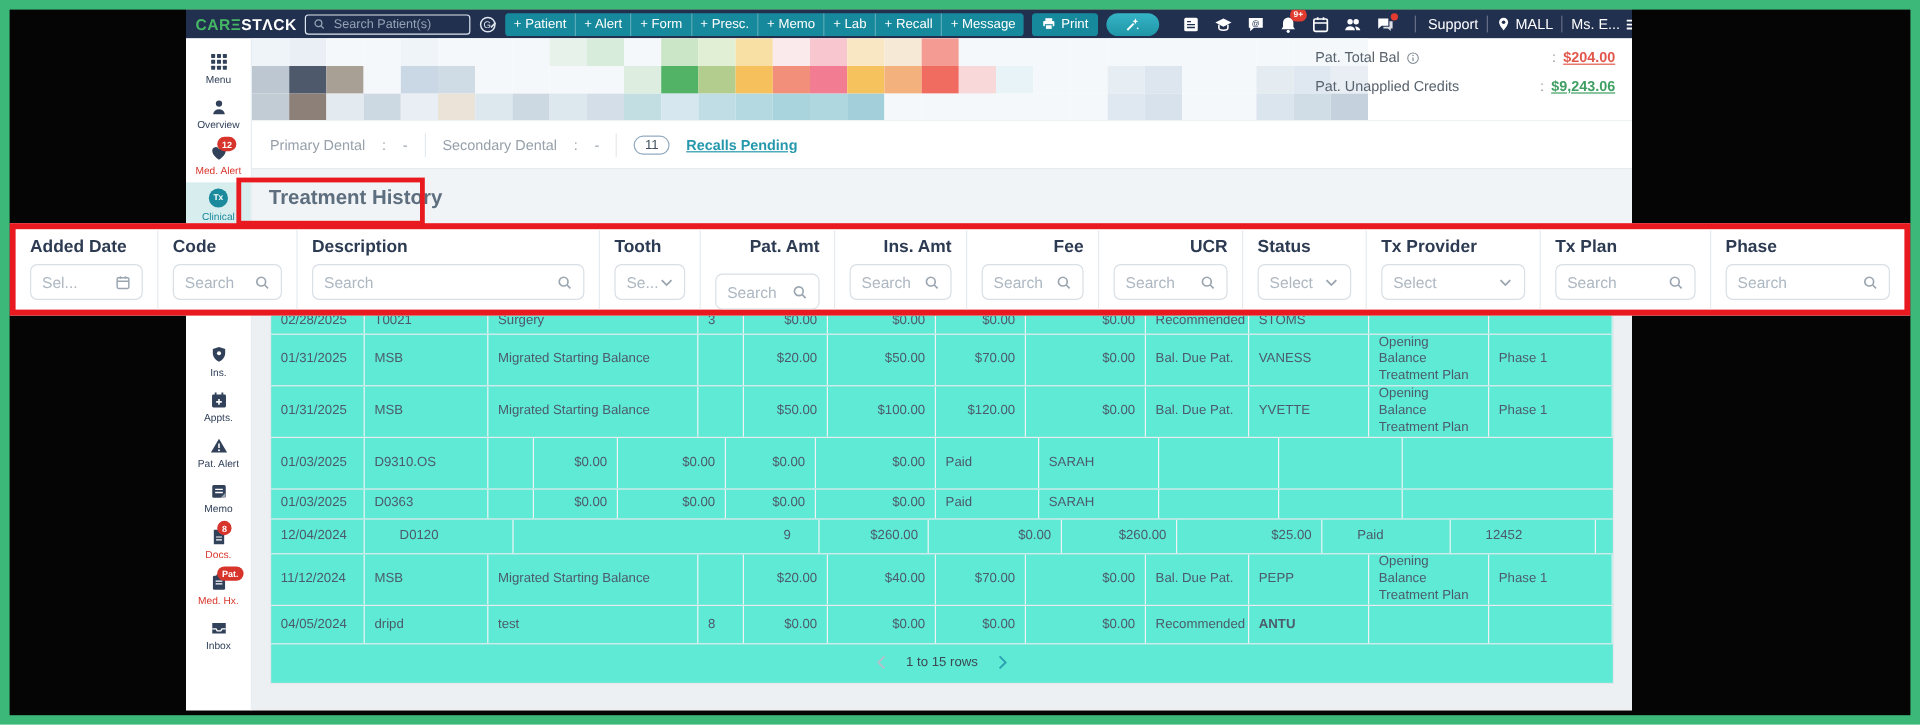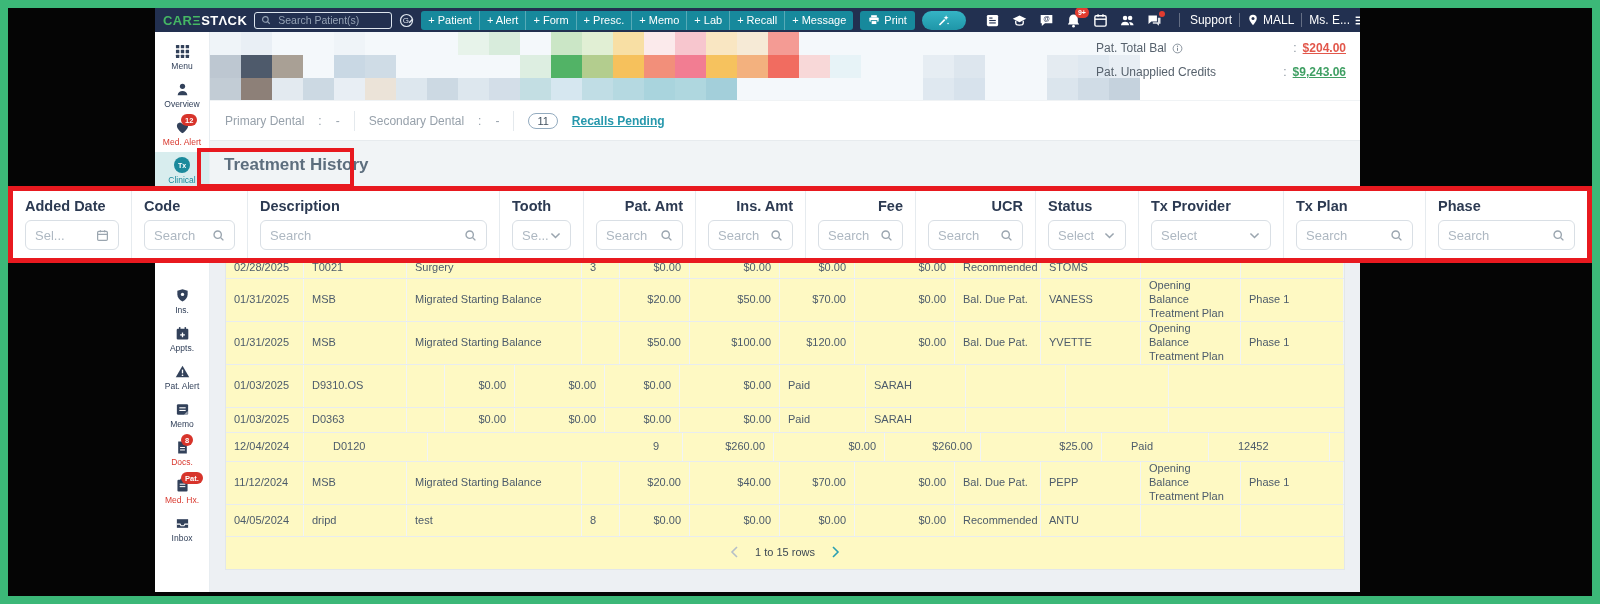--- a/index.html
+++ b/index.html
@@ -49,21 +49,21 @@
 .balval{font-weight:600;text-decoration:underline;cursor:pointer}
 .balval.red{color:#e2574b}.balval.green{color:#3f9f63}
 .infoic{display:flex;color:#7d8893}
 .insrow{height:40px;background:#fff;border-top:1px solid #f0f3f5;display:flex;align-items:center;gap:14px;padding:0 15px;flex:none;font-size:12px;color:#97a1ab}
 .insdiv{width:1px;height:20px;background:#e4e9ed}
 .recbadge{border:1px solid #93abbf;border-radius:10px;padding:1px 8px;color:#41505e;font-size:11px}
 .reclink{color:#2698ac;font-weight:600;text-decoration:underline;cursor:pointer}
 .titlebar{height:48px;background:#f1f4f6;border-top:1px solid #e7ebee;display:flex;align-items:center;padding:4px 14px;flex:none}
 .ptitle{font-size:17px;font-weight:700;color:#5d6e7e}
 .content{flex:1;background:#edf0f3;position:relative}
-.card{position:absolute;left:15px;right:15px;top:2px;background:#fef9c3;border:1px solid #e2e7ea}
+.card{position:absolute;left:15px;right:15px;top:2px;background:#5eead4;border:1px solid #e2e7ea}
 .hdr-spacer{height:72px}
 .trow{display:flex;border-bottom:1px solid #e8ecef;cursor:pointer;overflow:hidden}
 .tcell{display:flex;align-items:center;padding:0 8px;font-size:11px;color:#4c5b6b;border-right:1px solid #f1f4f6;line-height:1.25;overflow:hidden}
 .tcell.num{justify-content:flex-end}
 .trow.cut .tcell{margin-top:-6px;height:22px}
 .pager{display:flex;align-items:flex-end;justify-content:center;gap:16px;padding:9px 0 11px}
 .pglabel{font-size:11px;color:#3c4854;font-weight:500}
 .pgbtn{display:flex;color:#b5bfc8;cursor:pointer}
 .pgbtn.next{color:#2b9fb2}
 
@@ -570,21 +570,21 @@
                 <div class="trow" style="height: 32px;">
                   <div class="tcell" style="width: 78px; flex: 0 0 auto;">04/05/2024</div>
                   <div class="tcell" style="width: 103px; flex: 0 0 auto;">dripd</div>
                   <div class="tcell" style="width: 175px; flex: 0 0 auto;">test</div>
                   <div class="tcell" style="width: 38px; flex: 0 0 auto;">8</div>
                   <div class="tcell num" style="width: 70px; flex: 0 0 auto;">$0.00</div>
                   <div class="tcell num" style="width: 90px; flex: 0 0 auto;">$0.00</div>
                   <div class="tcell num" style="width: 75px; flex: 0 0 auto;">$0.00</div>
                   <div class="tcell num" style="width: 100px; flex: 0 0 auto;">$0.00</div>
                   <div class="tcell" style="width: 86px; flex: 0 0 auto;">Recommended</div>
-                  <div class="tcell" style="width: 100px; flex: 0 0 auto;">ANTU</div>
+                  <div class="tcell" style="width: 100px; flex: 0 0 auto; font-weight: bold;">ANTU</div>
                   <div class="tcell" style="width: 100px; flex: 0 0 auto;"></div>
                   <div class="tcell" style="width: 103px; flex: 0 0 auto;"></div>
                 </div>
               </div>
          <div class="pager">
            <span class="pgbtn">
                   <span style="display:flex">
                     <svg width="9" height="12" viewBox="0 0 8 12">
                       <polyline points="6.5,1 1.5,6 6.5,11" fill="none" stroke="currentColor" stroke-width="1.6"></polyline>
                     </svg>
@@ -647,21 +647,21 @@
           <div class="flabel">Tooth</div>
           <div class="fbox">
             <span>Se...</span>
             <span class="ficon">
               <svg viewBox="0 0 16 16" width="13" height="13">
                 <polyline points="3,5.5 8,10.5 13,5.5" fill="none" stroke="currentColor" stroke-width="1.9"></polyline>
               </svg>
             </span>
           </div>
         </div>
-        <div class="fcol" style="width: 112px;">
+        <div class="fcol" style="width: 112px; justify-content: space-between;">
           <div class="flabel right">Pat. Amt</div>
           <div class="fbox">
             <span>Search</span>
             <span class="ficon">
               <svg viewBox="0 0 16 16" width="13" height="13">
                 <circle cx="7" cy="7" r="4.5" fill="none" stroke="currentColor" stroke-width="1.7"></circle>
                 <line x1="10.5" y1="10.5" x2="14" y2="14" stroke="currentColor" stroke-width="1.7"></line>
               </svg>
             </span>
           </div>

